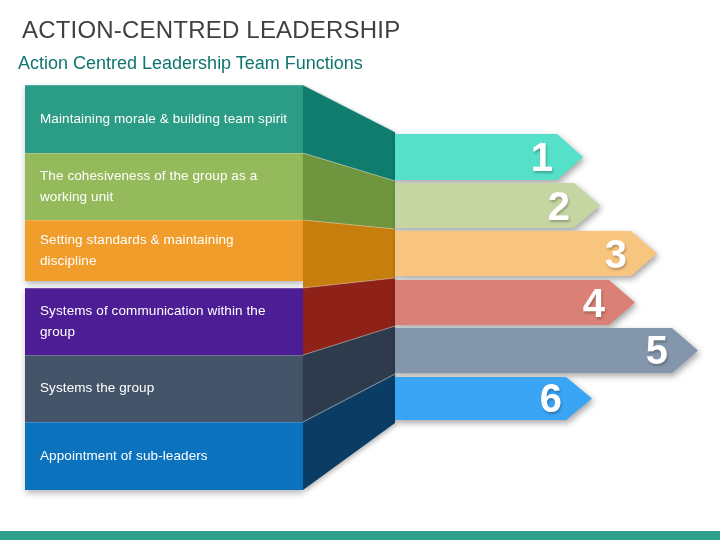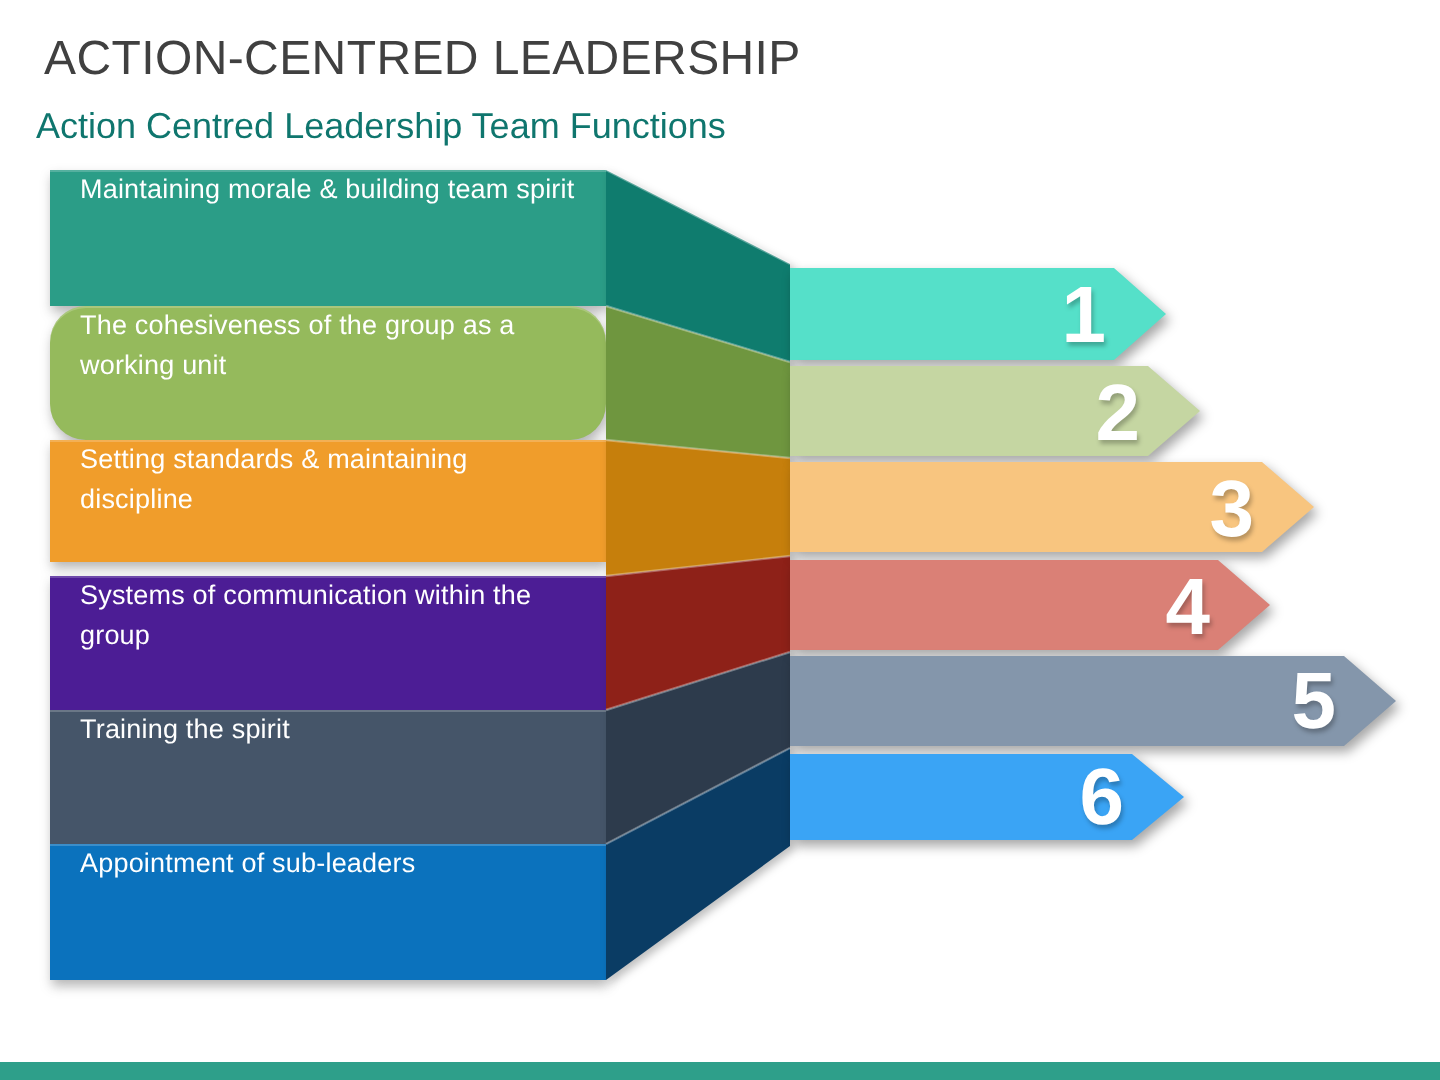--- a/index.html
+++ b/index.html
@@ -18,29 +18,29 @@
     margin: 9px 0 0 0; font-size: 18px; font-weight: 400; color: #0f766e;
   }
 
   
   .front-stack {
     position: absolute; left: 0; top: 0; width: 720px; height: 540px;
     filter: drop-shadow(1px 3px 3px rgba(90,90,90,0.45));
   }
   .bar {
     position: absolute; left: 25px; width: 278px;
-    display: flex; 
+    display: flex; align-items: center;
     box-shadow: inset 0 1px 0 rgba(255,255,255,0.20);
   }
   .bar .label {
     color: #ffffff; font-size: 13.5px; line-height: 1.5;
     padding-left: 15px; max-width: 252px; letter-spacing: 0.1px;
   }
   .bar1 { top: 85px;  height: 68px; }
-  .bar2 { top: 153px; height: 67px; border-radius: 18px; }
+  .bar2 { top: 153px; height: 67px; }
   .bar3 { top: 220px; height: 61px; }
   .bar4 { top: 288px; height: 67px; }
   .bar5 { top: 355px; height: 67px; }
   .bar6 { top: 422px; height: 68px; }
 
   .overlay-svg { position: absolute; left: 0; top: 0; }
   .side-group { filter: drop-shadow(2px 2px 2px rgba(0,0,0,0.25)); }
   .arrow-shape { filter: drop-shadow(2px 3px 3px rgba(0,0,0,0.35)); }
   .arrow-num {
     font-family: "Liberation Sans", sans-serif;
@@ -70,21 +70,21 @@
     <div class="bar bar2" style="background-color: rgb(149, 186, 92);">
       <span class="label">The cohesiveness of the group as a working unit</span>
     </div>
     <div class="bar bar3" style="background-color: rgb(240, 157, 43);">
       <span class="label">Setting standards &amp; maintaining discipline</span>
     </div>
     <div class="bar bar4" style="background-color: #4c1d95;">
       <span class="label">Systems of communication within the group</span>
     </div>
     <div class="bar bar5" style="background-color: rgb(69, 85, 105);">
-      <span class="label">Training the spirit</span>
+      <span class="label">Systems the group</span>
     </div>
     <div class="bar bar6" style="background-color: rgb(11, 114, 189);">
       <span class="label">Appointment of sub-leaders</span>
     </div>
   </div>
 
   <svg class="overlay-svg" width="720" height="540" viewBox="0 0 720 540">
 
     <g class="side-group">
       <polygon points="303,85 395,132 395,181 303,153" fill="#0F7C6E"></polygon>

